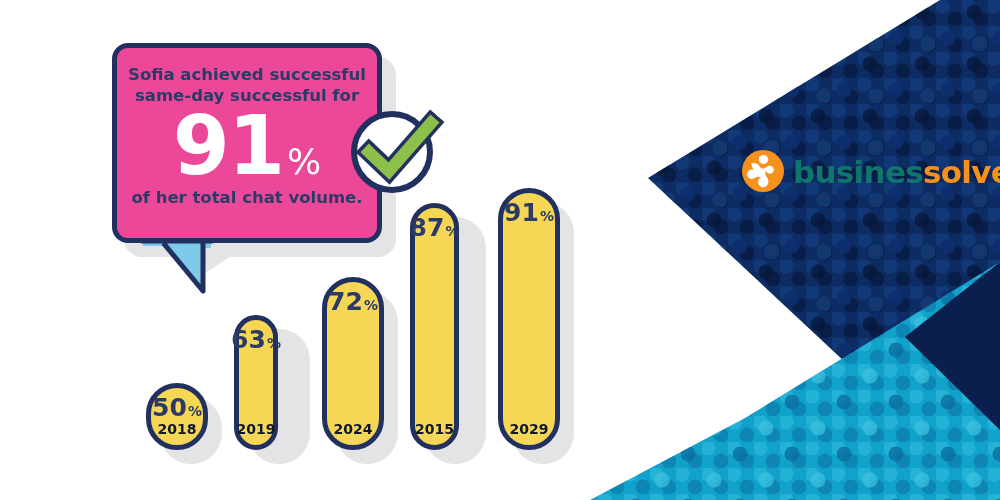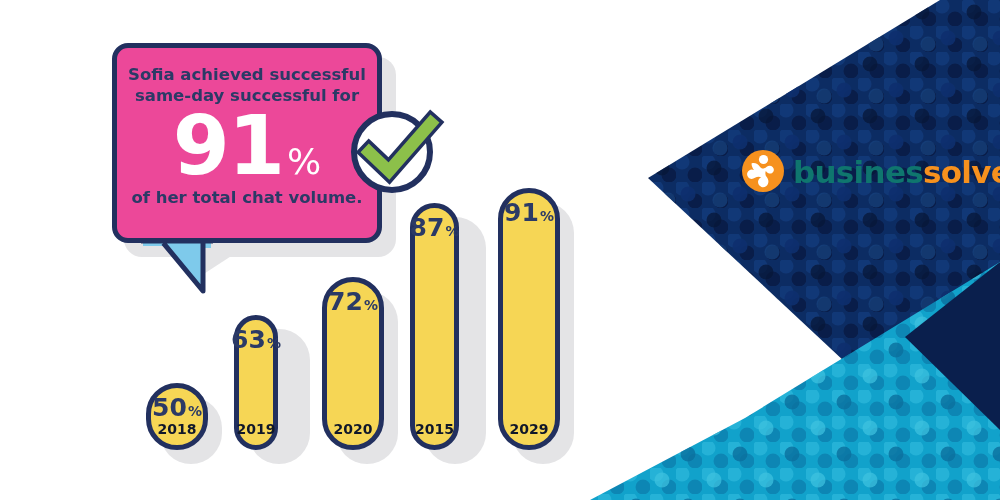--- a/index.html
+++ b/index.html
@@ -190,21 +190,21 @@
         </span>
       <span class="bar-year">2019</span>
     </div>
 
     <div class="bar-shadow" style="left:336px;top:291px;width:62px;height:173px;"></div>
     <div class="bar" style="left:322px;top:277px;width:62px;height:173px;">
       <span class="bar-value">
           <span>72</span>
           <span class="pct">%</span>
         </span>
-      <span class="bar-year">2020</span>
+      <span class="bar-year">2024</span>
     </div>
 
     <div class="bar-shadow" style="left:424px;top:217px;width:62px;height:247px;"></div>
     <div class="bar" style="left:410px;top:203px;width:49px;height:247px;">
       <span class="bar-value">
           <span>87</span>
           <span class="pct">%</span>
         </span>
       <span class="bar-year">2015</span>
     </div>

